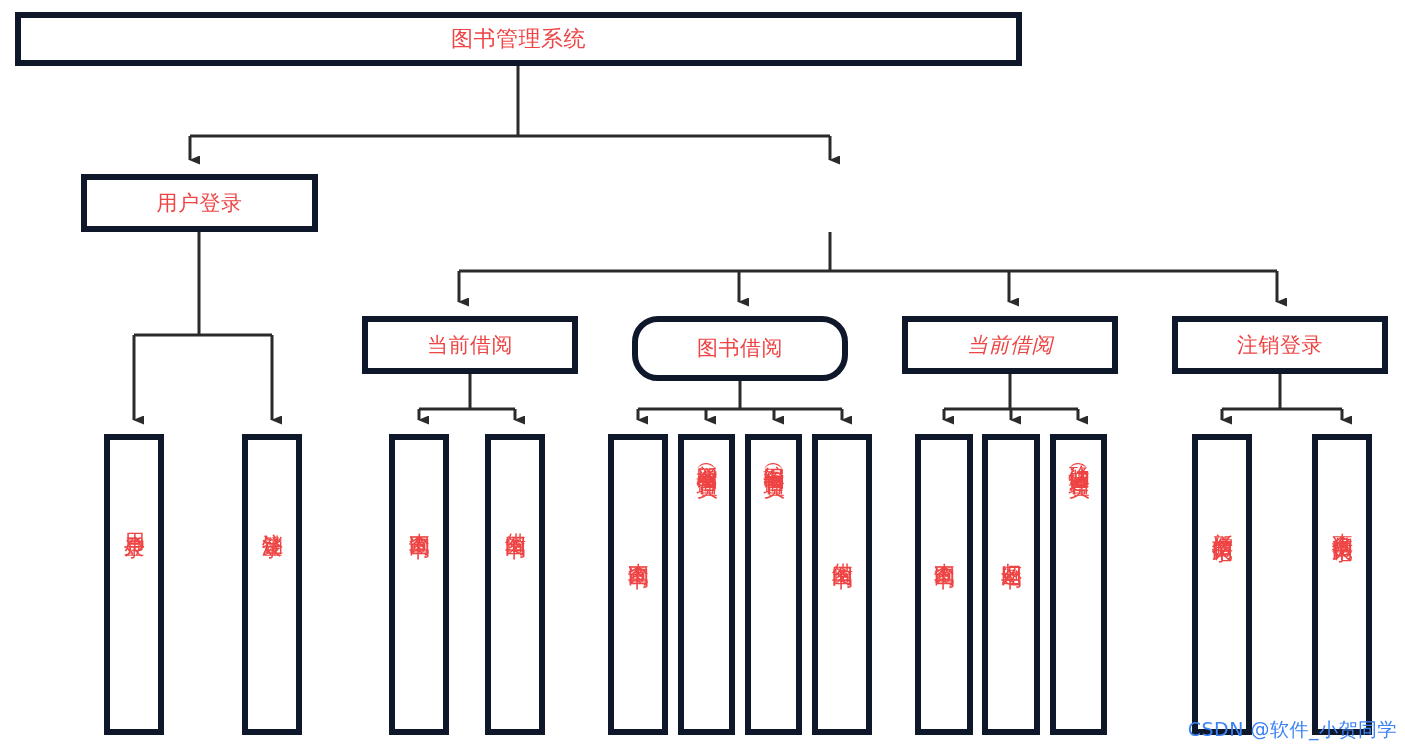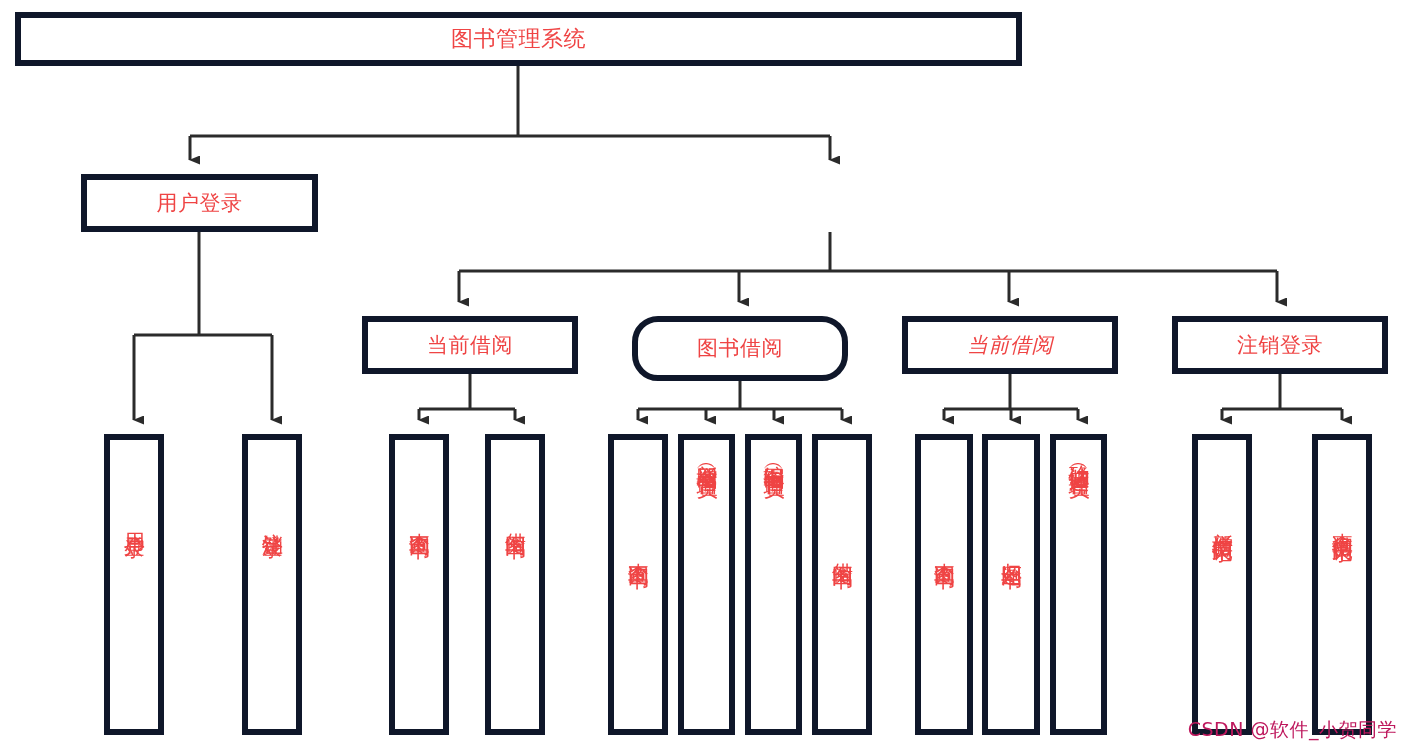--- a/index.html
+++ b/index.html
@@ -71,21 +71,21 @@
     margin-top: 100px;
   }
   .node.vert.top .label {
     margin-top: 2px;
   }
   #watermark {
     position: absolute;
     right: 8px;
     bottom: 4px;
     font-size: 19px;
-    color: #be185d;
+    color: #3b82f6;
     letter-spacing: 0.5px;
     white-space: nowrap;
     font-family: "DejaVu Sans", "Liberation Sans", sans-serif;
   }
 </style>
 </head>
 <body>
 
 <div id="diagram-root">
 

